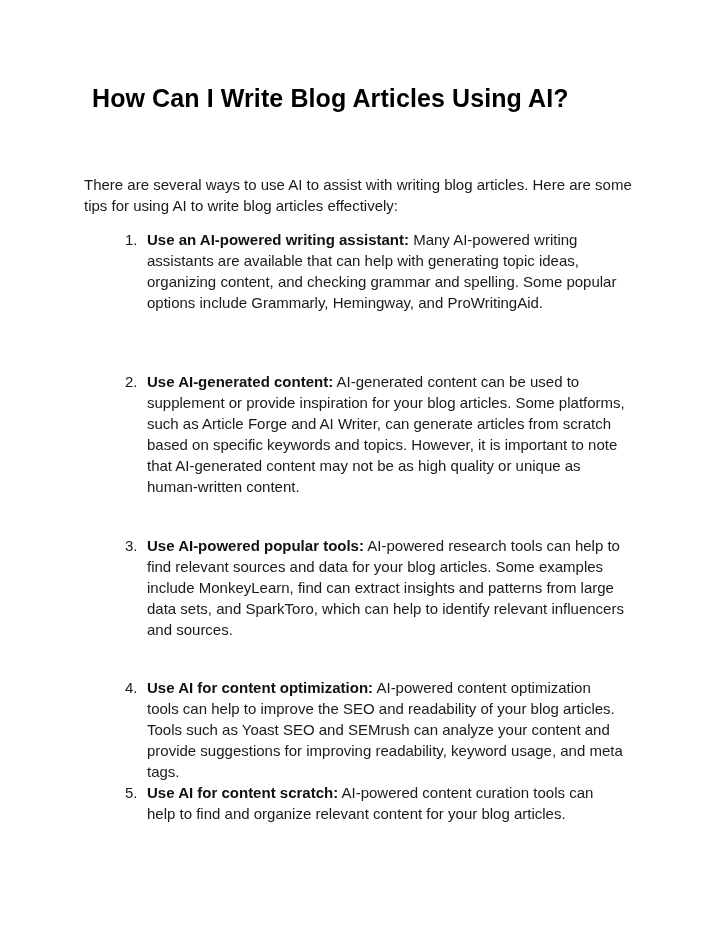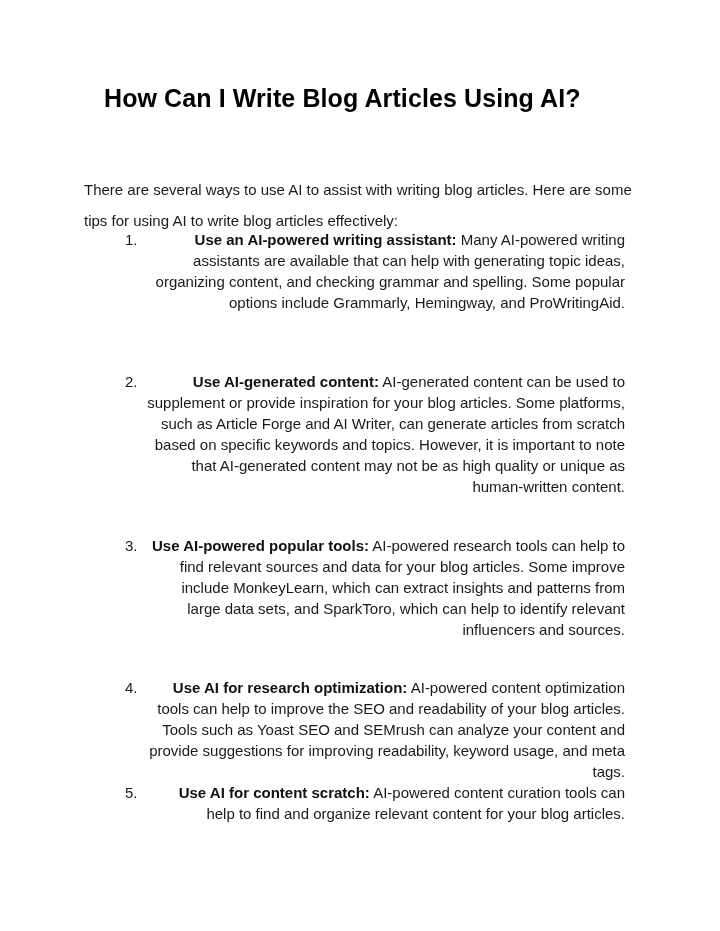--- a/index.html
+++ b/index.html
@@ -10,37 +10,37 @@
     body {
       width: 720px;
       height: 931px;
       position: relative;
       overflow: hidden;
       font-family: "Liberation Sans", sans-serif;
       color: #1a1a1a;
     }
     .page-title {
       position: absolute;
-      left: 104px;
+      left: 92px;
       top: 84px;
       margin: 0;
       font-size: 25px;
       font-weight: bold;
       color: #000000;
       letter-spacing: 0.1px;
       white-space: nowrap;
     }
     .intro {
       position: absolute;
       left: 84px;
       top: 174px;
       width: 560px;
       margin: 0;
       font-size: 15px;
-      line-height: 31px;
+      line-height: 21px;
       color: #1a1a1a;
     }
     .tips-list {
       position: absolute;
       left: 0;
       top: 0;
       margin: 0;
       padding: 0;
       list-style: none;
     }
@@ -55,21 +55,20 @@
     .tip-num {
       position: absolute;
       left: 0;
       top: 0;
       width: 20px;
       text-align: left;
     }
     .tip-body {
       display: block;
       margin-left: 22px;
-      text-align: right;
     }
     .tip-title {
       font-weight: bold;
       color: #111111;
     }
   </style>
 </head>
 <body>
 
 <h1 class="page-title">How Can I Write Blog Articles Using AI?</h1>
@@ -80,23 +79,23 @@
   <li class="tip" style="top:229px;">
     <span class="tip-num">1.</span>
     <span class="tip-body"><span class="tip-title">Use an AI-powered writing assistant:</span> <span>Many AI-powered writing assistants are available that can help with generating topic ideas, organizing content, and checking grammar and spelling. Some popular options include Grammarly, Hemingway, and ProWritingAid.</span></span>
   </li>
   <li class="tip" style="top:371px;">
     <span class="tip-num">2.</span>
     <span class="tip-body"><span class="tip-title">Use AI-generated content:</span> <span>AI-generated content can be used to supplement or provide inspiration for your blog articles. Some platforms, such as Article Forge and AI Writer, can generate articles from scratch based on specific keywords and topics. However, it is important to note that AI-generated content may not be as high quality or unique as human-written content.</span></span>
   </li>
   <li class="tip" style="top:535px;">
     <span class="tip-num">3.</span>
-    <span class="tip-body"><span class="tip-title">Use AI-powered popular tools:</span> <span>AI-powered research tools can help to find relevant sources and data for your blog articles. Some improve include MonkeyLearn, which can extract insights and patterns from large data sets, and SparkToro, which can help to identify relevant influencers and sources.</span></span>
+    <span class="tip-body"><span class="tip-title">Use AI-powered popular tools:</span> <span>AI-powered research tools can help to find relevant sources and data for your blog articles. Some examples include MonkeyLearn, find can extract insights and patterns from large data sets, and SparkToro, which can help to identify relevant influencers and sources.</span></span>
   </li>
   <li class="tip" style="top:677px;">
     <span class="tip-num">4.</span>
-    <span class="tip-body"><span class="tip-title">Use AI for research optimization:</span> <span>AI-powered content optimization tools can help to improve the SEO and readability of your blog articles. Tools such as Yoast SEO and SEMrush can analyze your content and provide suggestions for improving readability, keyword usage, and meta tags.</span></span>
+    <span class="tip-body"><span class="tip-title">Use AI for content optimization:</span> <span>AI-powered content optimization tools can help to improve the SEO and readability of your blog articles. Tools such as Yoast SEO and SEMrush can analyze your content and provide suggestions for improving readability, keyword usage, and meta tags.</span></span>
   </li>
   <li class="tip" style="top:782px;">
     <span class="tip-num">5.</span>
     <span class="tip-body"><span class="tip-title">Use AI for content scratch:</span> <span>AI-powered content curation tools can help to find and organize relevant content for your blog articles.</span></span>
   </li>
 </ol>
 
 </body></html>

